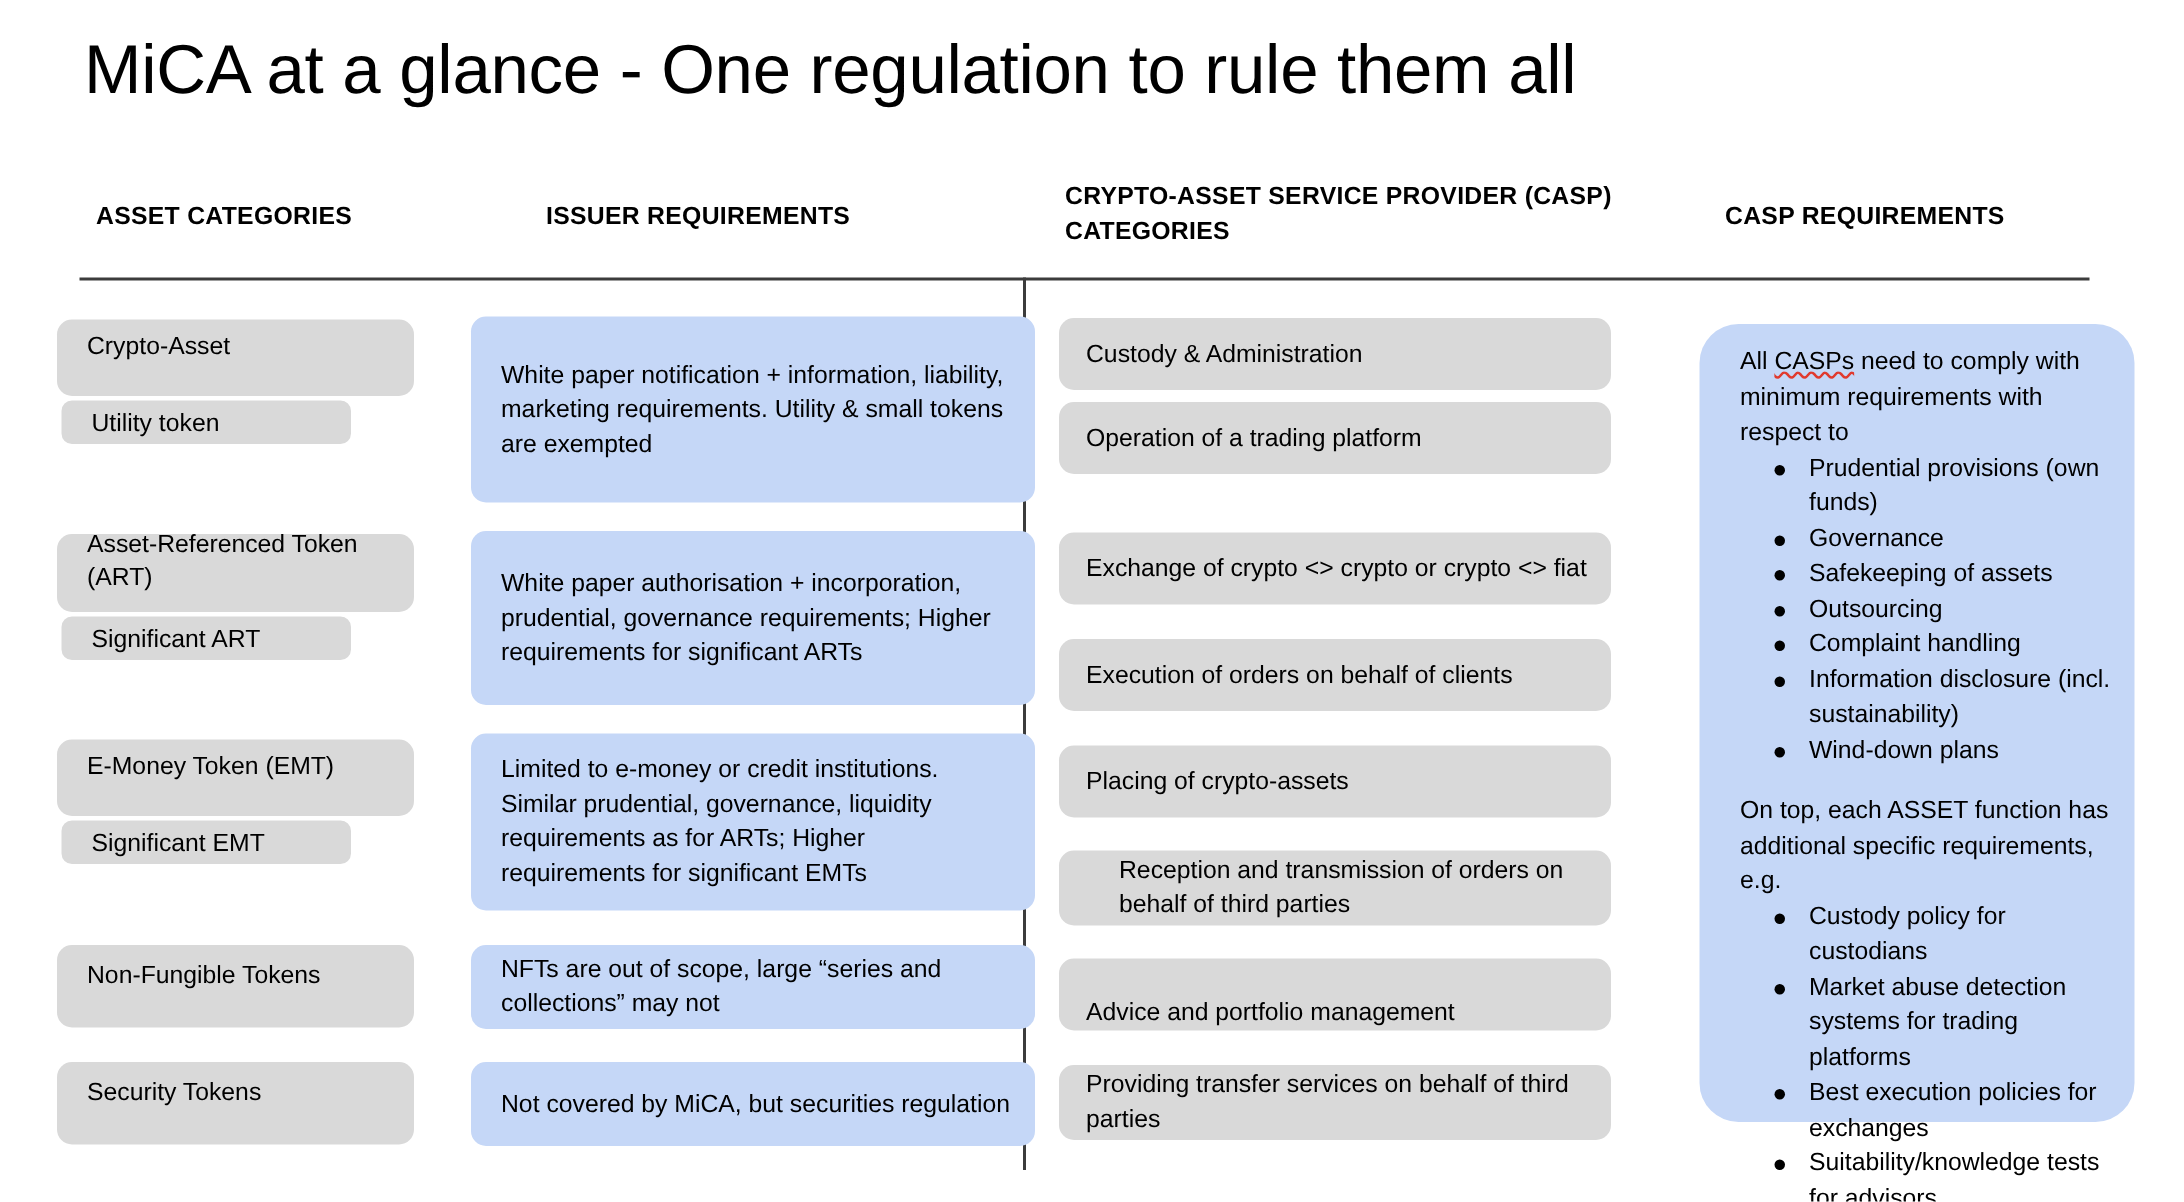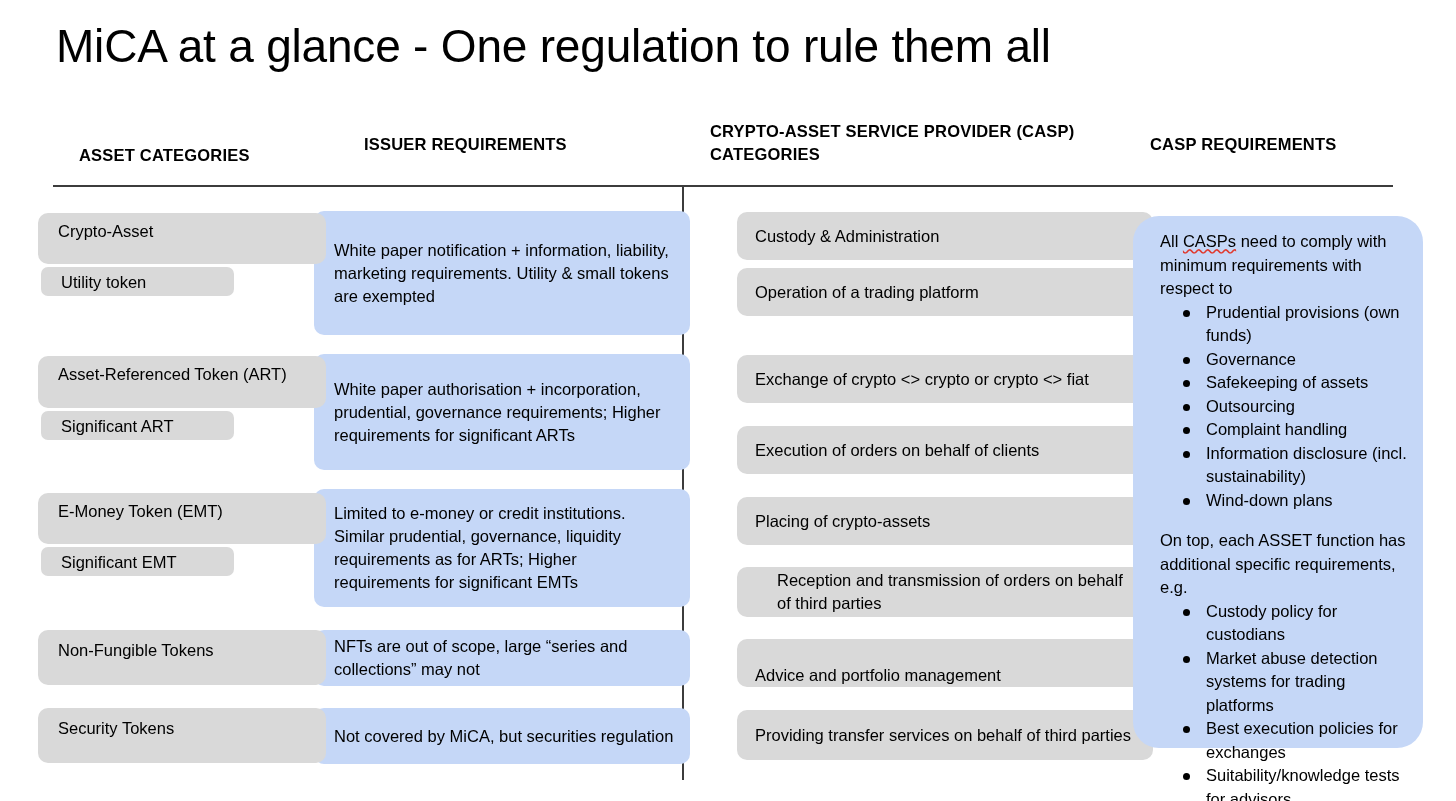--- a/index.html
+++ b/index.html
@@ -36,21 +36,21 @@
   }
 
   
   .col-header {
     position: absolute;
     font-size: 16.5px;
     font-weight: bold;
     line-height: 23px;
     letter-spacing: 0.2px;
   }
-  #hdr-asset      { left: 64px;   top: 144px; margin-left: 15px; }
+  #hdr-asset      { left: 64px;   top: 133px; }
   #hdr-issuer     { left: 328px;  top: 133px; margin-left: 36px; }
   #hdr-casp-cat   { left: 710px;  top: 120px; width: 400px; }
   #hdr-casp-req   { left: 1150px; top: 133px; }
 
   
   #hrule {
     position: absolute;
     left: 53px;
     top: 185px;
     width: 1340px;
@@ -77,21 +77,21 @@
   .box .txt {
     display: block;
     width: 100%;
   }
   .gray { background: #d9d9d9; }
   .blue { background: #c5d7f7; }
 
   
   .cat-main {
     left: 38px;
-    width: 288px;
+    width: 238px;
     font-size: 16.5px;
     line-height: 22px;
     padding: 0 0 16px 20px;
     z-index: 1;
   }
   .cat-sub {
     left: 38px;
     width: 199px;
     font-size: 16.5px;
     line-height: 22px;
@@ -105,25 +105,24 @@
     left: 314px;
     width: 376px;
     font-size: 16.5px;
     line-height: 23px;
     padding: 0 16px 0 20px;
   }
 
   
   .casp-cat {
     left: 706px;
-    width: 416px;
+    width: 368px;
     font-size: 16.5px;
     line-height: 23px;
     padding: 0 12px 0 18px;
-    margin-left: 31px;
   }
 
   
   #casp-req-panel {
     position: absolute;
     left: 1133px;
     top: 216px;
     width: 290px;
     height: 532px;
     background: #c5d7f7;

